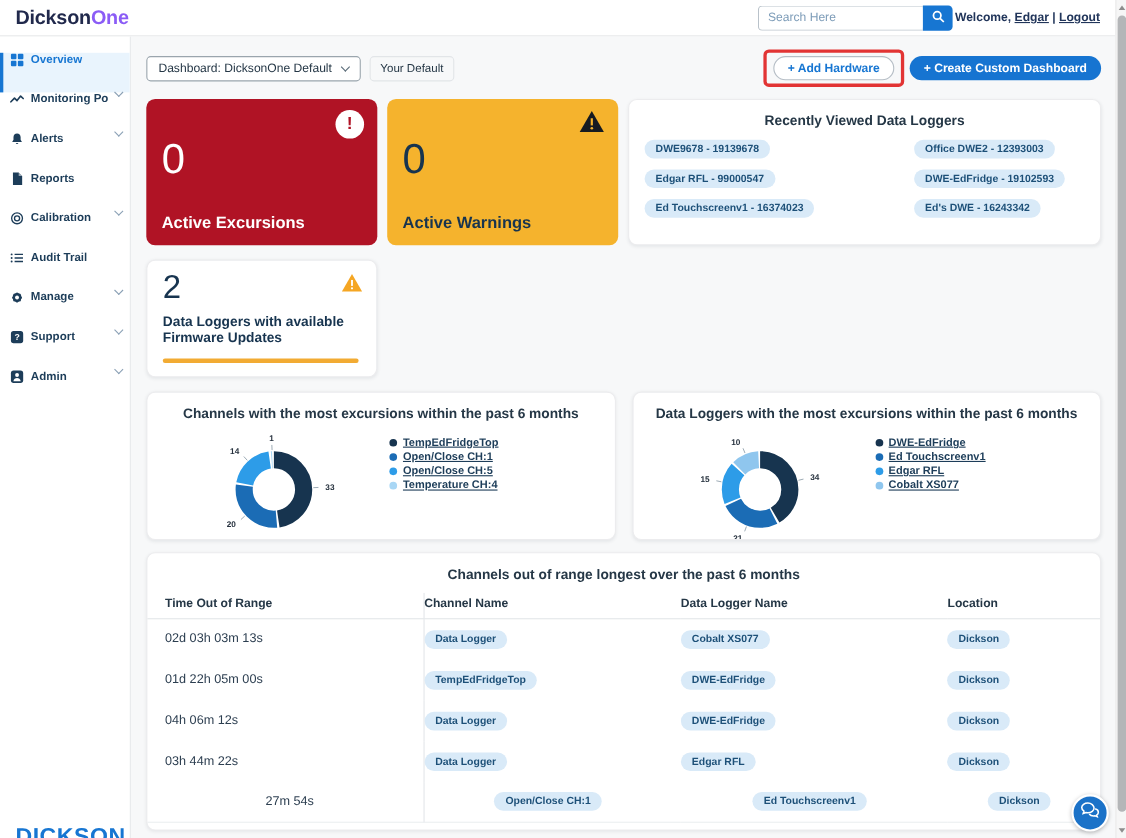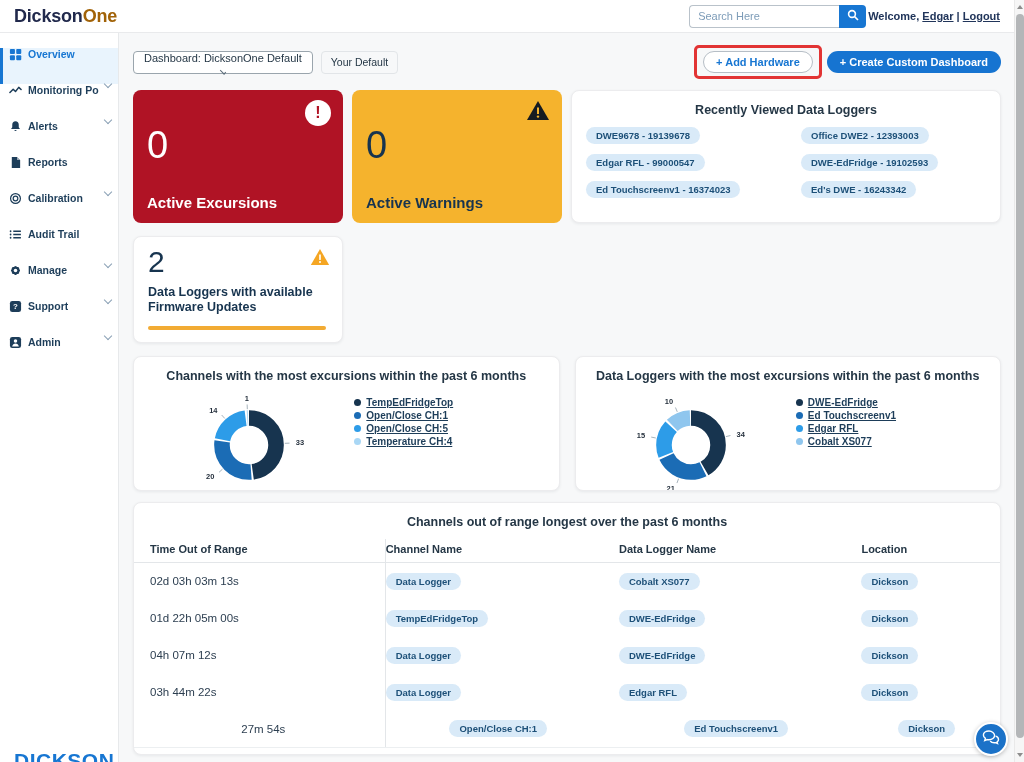--- a/index.html
+++ b/index.html
@@ -4,21 +4,21 @@
 <style>
   html,body{margin:0;padding:0;width:1024px;height:762px;overflow:hidden;
     font-family:"Liberation Sans",sans-serif;background:#f7f8f9;position:relative;}
   *{box-sizing:border-box;}
 
   
   .header{position:absolute;top:0;left:0;right:10px;height:33px;background:#fff;
     border-bottom:1px solid #e9eaec;display:flex;align-items:center;justify-content:space-between;
     padding:0 14px;z-index:6;}
   .logo{font-size:18px;font-weight:bold;letter-spacing:-.2px;cursor:pointer;}
-  .logo .p1{color:#21294c;} .logo .p2{color:#a16207;}
+  .logo .p1{color:#21294c;} .logo .p2{color:#8b5cf6;}
   .header-right{display:flex;align-items:center;gap:2px;}
   .search-wrap{display:flex;align-items:center;}
   .search-input{width:150px;height:23px;border:1px solid #b9c2ca;border-right:none;
     border-radius:4px 0 0 4px;padding:0 8px;font-size:11px;color:#2c577e;outline:none;}
   .search-input::placeholder{color:#7d9cb8;}
   .search-btn{width:27px;height:23px;background:#1776d2;border:none;border-radius:0 4px 4px 0;
     display:flex;align-items:center;justify-content:center;cursor:pointer;padding:0;}
   .welcome{font-size:11px;font-weight:bold;color:#21355a;white-space:nowrap;}
   .welcome .ulink{text-decoration:underline;cursor:pointer;}
 
@@ -33,21 +33,21 @@
   .side-label{white-space:nowrap;overflow:hidden;}
   .side-chevron{margin-left:auto;width:6px;height:6px;border-right:1.4px solid #8aa0b5;
     border-bottom:1.4px solid #8aa0b5;transform:rotate(45deg);margin-top:-3px;flex:none;}
   .footer-logo{position:absolute;left:14px;bottom:-11px;font-size:21px;font-weight:bold;
     color:#1776d2;letter-spacing:.5px;}
 
   
   .main{position:absolute;left:120px;right:10px;top:33px;bottom:0;padding:12px 13px 0;overflow:hidden;}
   .toolbar{display:flex;align-items:center;margin-bottom:11px;height:34px;}
   .dash-select{display:flex;align-items:center;gap:9px;background:#fff;border:1px solid #9aa5ad;
-    border-radius:4px;padding:0 10px;font-size:11px;color:#253746;height:23px;cursor:pointer;flex-direction:column;}
+    border-radius:4px;padding:0 10px;font-size:11px;color:#253746;height:23px;cursor:pointer;}
   .select-chevron{width:6px;height:6px;border-right:1.4px solid #5a6b78;
     border-bottom:1.4px solid #5a6b78;transform:rotate(45deg);margin-top:-3px;}
   .your-default{margin-left:8px;background:#f7f8f9;border:1px solid #e2e5e8;border-radius:4px;
     padding:0 9px;font-size:10.5px;color:#253746;height:23px;display:flex;align-items:center;}
   .toolbar-right{margin-left:auto;display:flex;align-items:center;}
   .red-annotation{border:3px solid #e23434;border-radius:5px;padding:3px 6px;display:inline-block;}
   .btn-add{background:#fff;border:1px solid #b6bec6;border-radius:12px;color:#1776d2;
     font-weight:bold;font-size:11px;padding:4px 12px;cursor:pointer;font-family:inherit;}
   .btn-create{background:#1674d1;border:none;border-radius:12px;color:#fff;font-weight:bold;
     font-size:11px;padding:5px 13px;margin-left:5px;cursor:pointer;font-family:inherit;}
@@ -60,21 +60,21 @@
   .stat-red{background:#b01325;color:#fff;}
   .stat-yellow{background:#f5b32d;color:#17344f;}
   .stat-count{font-size:38px;line-height:1;margin-top:26px;}
   .stat-label{position:absolute;bottom:12px;left:14px;font-size:15px;font-weight:bold;}
   .stat-icon{position:absolute;top:10px;right:12px;}
   .excl-circle{width:26px;height:26px;border-radius:50%;background:#fff;color:#b01325;
     font-weight:bold;font-size:16px;display:flex;align-items:center;justify-content:center;}
   .recent-card{flex:1;padding:8px 14px;}
   .panel-title{text-align:center;font-size:12.5px;font-weight:bold;color:#253746;margin:4px 0 10px;}
   .chips-grid{display:grid;grid-template-rows:repeat(3,auto);grid-auto-flow:column;
-    grid-template-columns:215px auto;gap:10px 0;justify-items:start;}
+    grid-template-columns:215px auto;gap:10px 30px;justify-items:start;}
   .chip{background:#d9eaf8;color:#1d5078;font-size:9.5px;font-weight:bold;padding:3px 10px;
     border-radius:10px;display:inline-block;white-space:nowrap;cursor:pointer;}
 
   .row2{display:flex;gap:14px;margin-bottom:13px;height:107px;}
   .calib-card{flex:1;padding:8px 15px;}
   .calib-empty{background:#eaeaeb;border-radius:5px;height:57px;display:flex;align-items:center;
     justify-content:center;font-size:10.5px;color:#5e7080;}
   .fw-card{width:210px;flex:none;padding:8px 14px;position:relative;}
   .fw-count{font-size:30px;color:#17344f;line-height:1.15;}
   .fw-label{font-size:12.5px;font-weight:bold;color:#17344f;margin-top:5px;line-height:1.25;}
@@ -398,21 +398,21 @@
             <td><span class="chip">Cobalt XS077</span></td>
             <td><span class="chip">Dickson</span></td>
           </tr>
           <tr>
             <td>01d 22h 05m 00s</td>
             <td><span class="chip">TempEdFridgeTop</span></td>
             <td><span class="chip">DWE-EdFridge</span></td>
             <td><span class="chip">Dickson</span></td>
           </tr>
           <tr>
-            <td>04h 07m 12s</td>
+            <td>04h 06m 12s</td>
             <td><span class="chip">Data Logger</span></td>
             <td><span class="chip">DWE-EdFridge</span></td>
             <td><span class="chip">Dickson</span></td>
           </tr>
           <tr>
             <td>03h 44m 22s</td>
             <td><span class="chip">Data Logger</span></td>
             <td><span class="chip">Edgar RFL</span></td>
             <td><span class="chip">Dickson</span></td>
           </tr>

